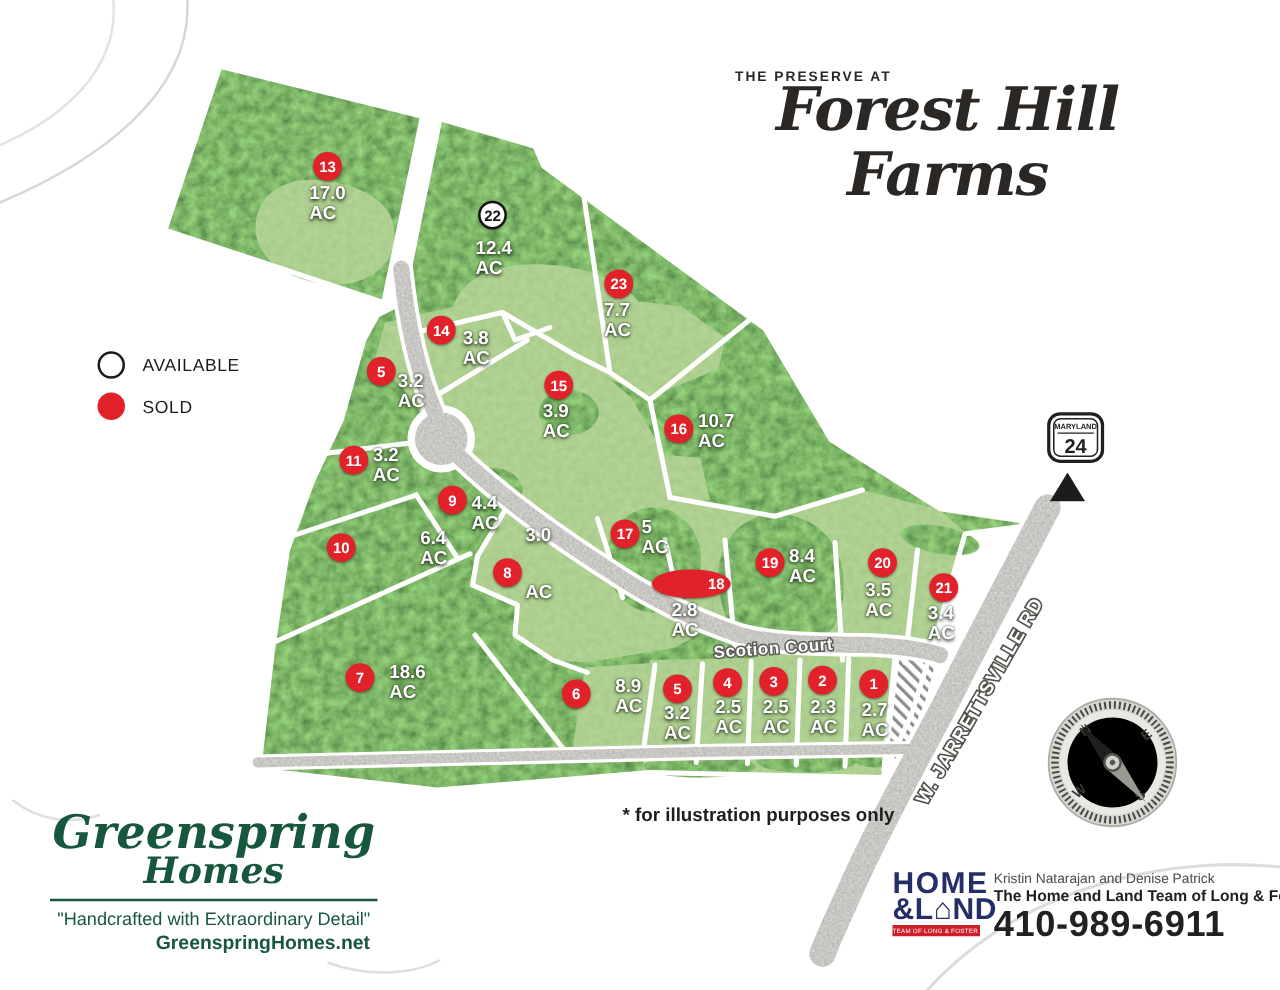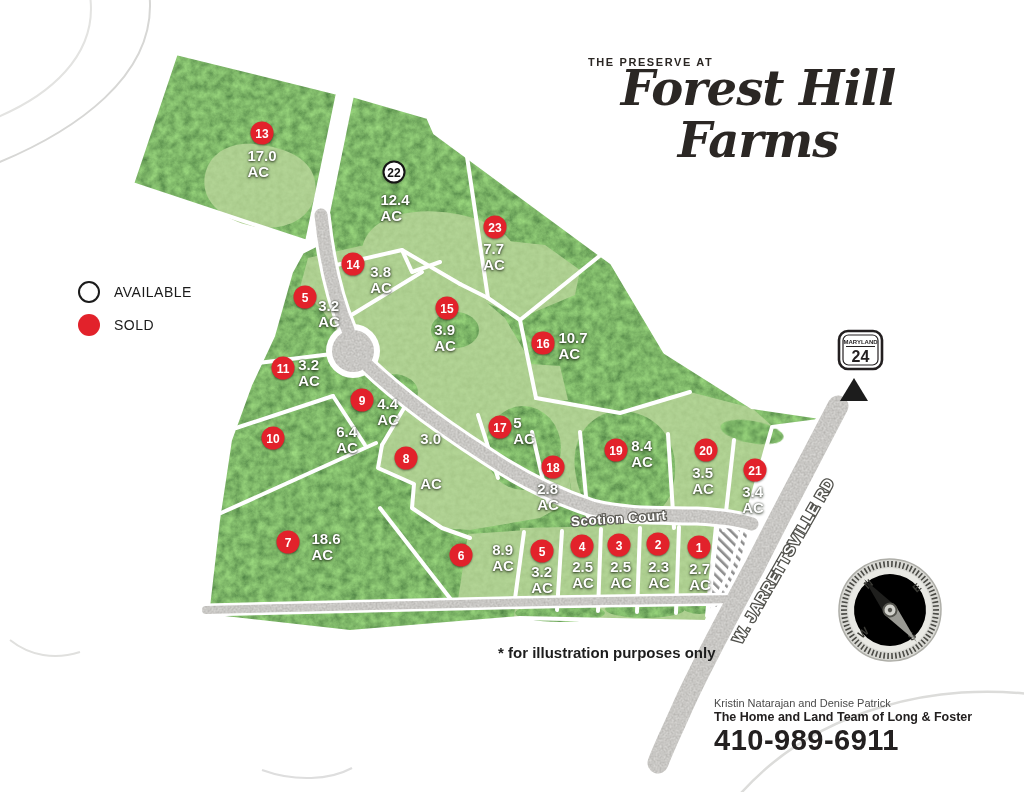--- a/index.html
+++ b/index.html
@@ -248,21 +248,21 @@
       <div class="lot-acreage" style="left: 487px; top: 557px; margin-left: 16px;">
         <span>8.9</span>
         <span>AC</span>
       </div>
       <div class="lot-badge" style="left: 288px; top: 542px;">7</div>
       <div class="lot-acreage" style="left: 326px; top: 546px;">
         <span>18.6</span>
         <span>AC</span>
       </div>
       <div class="lot-badge" style="left: 406px; top: 458px;">8</div>
-      <div class="lot-acreage" style="left: 431px; top: 461px; gap: 29px;">
+      <div class="lot-acreage" style="left: 431px; top: 451px; gap: 29px;">
         <span>3.0</span>
         <span>AC</span>
       </div>
       <div class="lot-badge" style="left: 362px; top: 400px;">9</div>
       <div class="lot-acreage" style="left: 388px; top: 411px;">
         <span>4.4</span>
         <span>AC</span>
       </div>
       <div class="lot-badge" style="left: 273px; top: 438px;">10</div>
       <div class="lot-acreage" style="left: 299px; top: 439px; margin-left: 48px;">
@@ -297,21 +297,21 @@
       <div class="lot-badge" style="left: 543px; top: 343px; border-radius: 11px;">16</div>
       <div class="lot-acreage" style="left: 573px; top: 345px;">
         <span>10.7</span>
         <span>AC</span>
       </div>
       <div class="lot-badge" style="left: 500px; top: 427px;">17</div>
       <div class="lot-acreage" style="left: 524px; top: 430px;">
         <span>5</span>
         <span>AC</span>
       </div>
-      <div class="lot-badge" style="left: 553px; top: 467px;">18</div>
+      <div class="lot-badge" style="left: 553px; top: 467px; padding-left: 40px;">18</div>
       <div class="lot-acreage" style="left: 548px; top: 496px;">
         <span>2.8</span>
         <span>AC</span>
       </div>
       <div class="lot-badge" style="left: 616px; top: 450px;">19</div>
       <div class="lot-acreage" style="left: 642px; top: 453px;">
         <span>8.4</span>
         <span>AC</span>
       </div>
       <div class="lot-badge" style="left: 706px; top: 450px;">20</div>
@@ -347,22 +347,34 @@
       <span class="legend-label">AVAILABLE</span>
     </div>
     <div class="legend-row">
       <span class="legend-dot sold"></span>
       <span class="legend-label">SOLD</span>
     </div>
   </div>
 
   <div class="disclaimer">* for illustration purposes only</div>
 
+  <div class="greenspring">
+    <div class="gs-script">Greenspring</div>
+    <div class="gs-script2">Homes</div>
+    <div class="gs-rule"></div>
+    <div class="gs-tagline">"Handcrafted with Extraordinary Detail"</div>
+    <div class="gs-site">GreenspringHomes.net</div>
+  </div>
 
   <div class="homeland">
+    <div class="hl-logo">
+      <div class="hl-home">HOME</div>
+      <div class="hl-land"><span>&amp;L</span><span>⌂</span><span>ND</span></div>
+      <div class="hl-banner">TEAM OF LONG &amp; FOSTER REAL ESTATE</div>
+    </div>
     <div class="hl-info">
       <div class="hl-agents">Kristin Natarajan and Denise Patrick</div>
       <div class="hl-team">The Home and Land Team of Long &amp; Foster</div>
       <div class="hl-phone">410-989-6911</div>
     </div>
 
   </div>
 
 </div>
 

